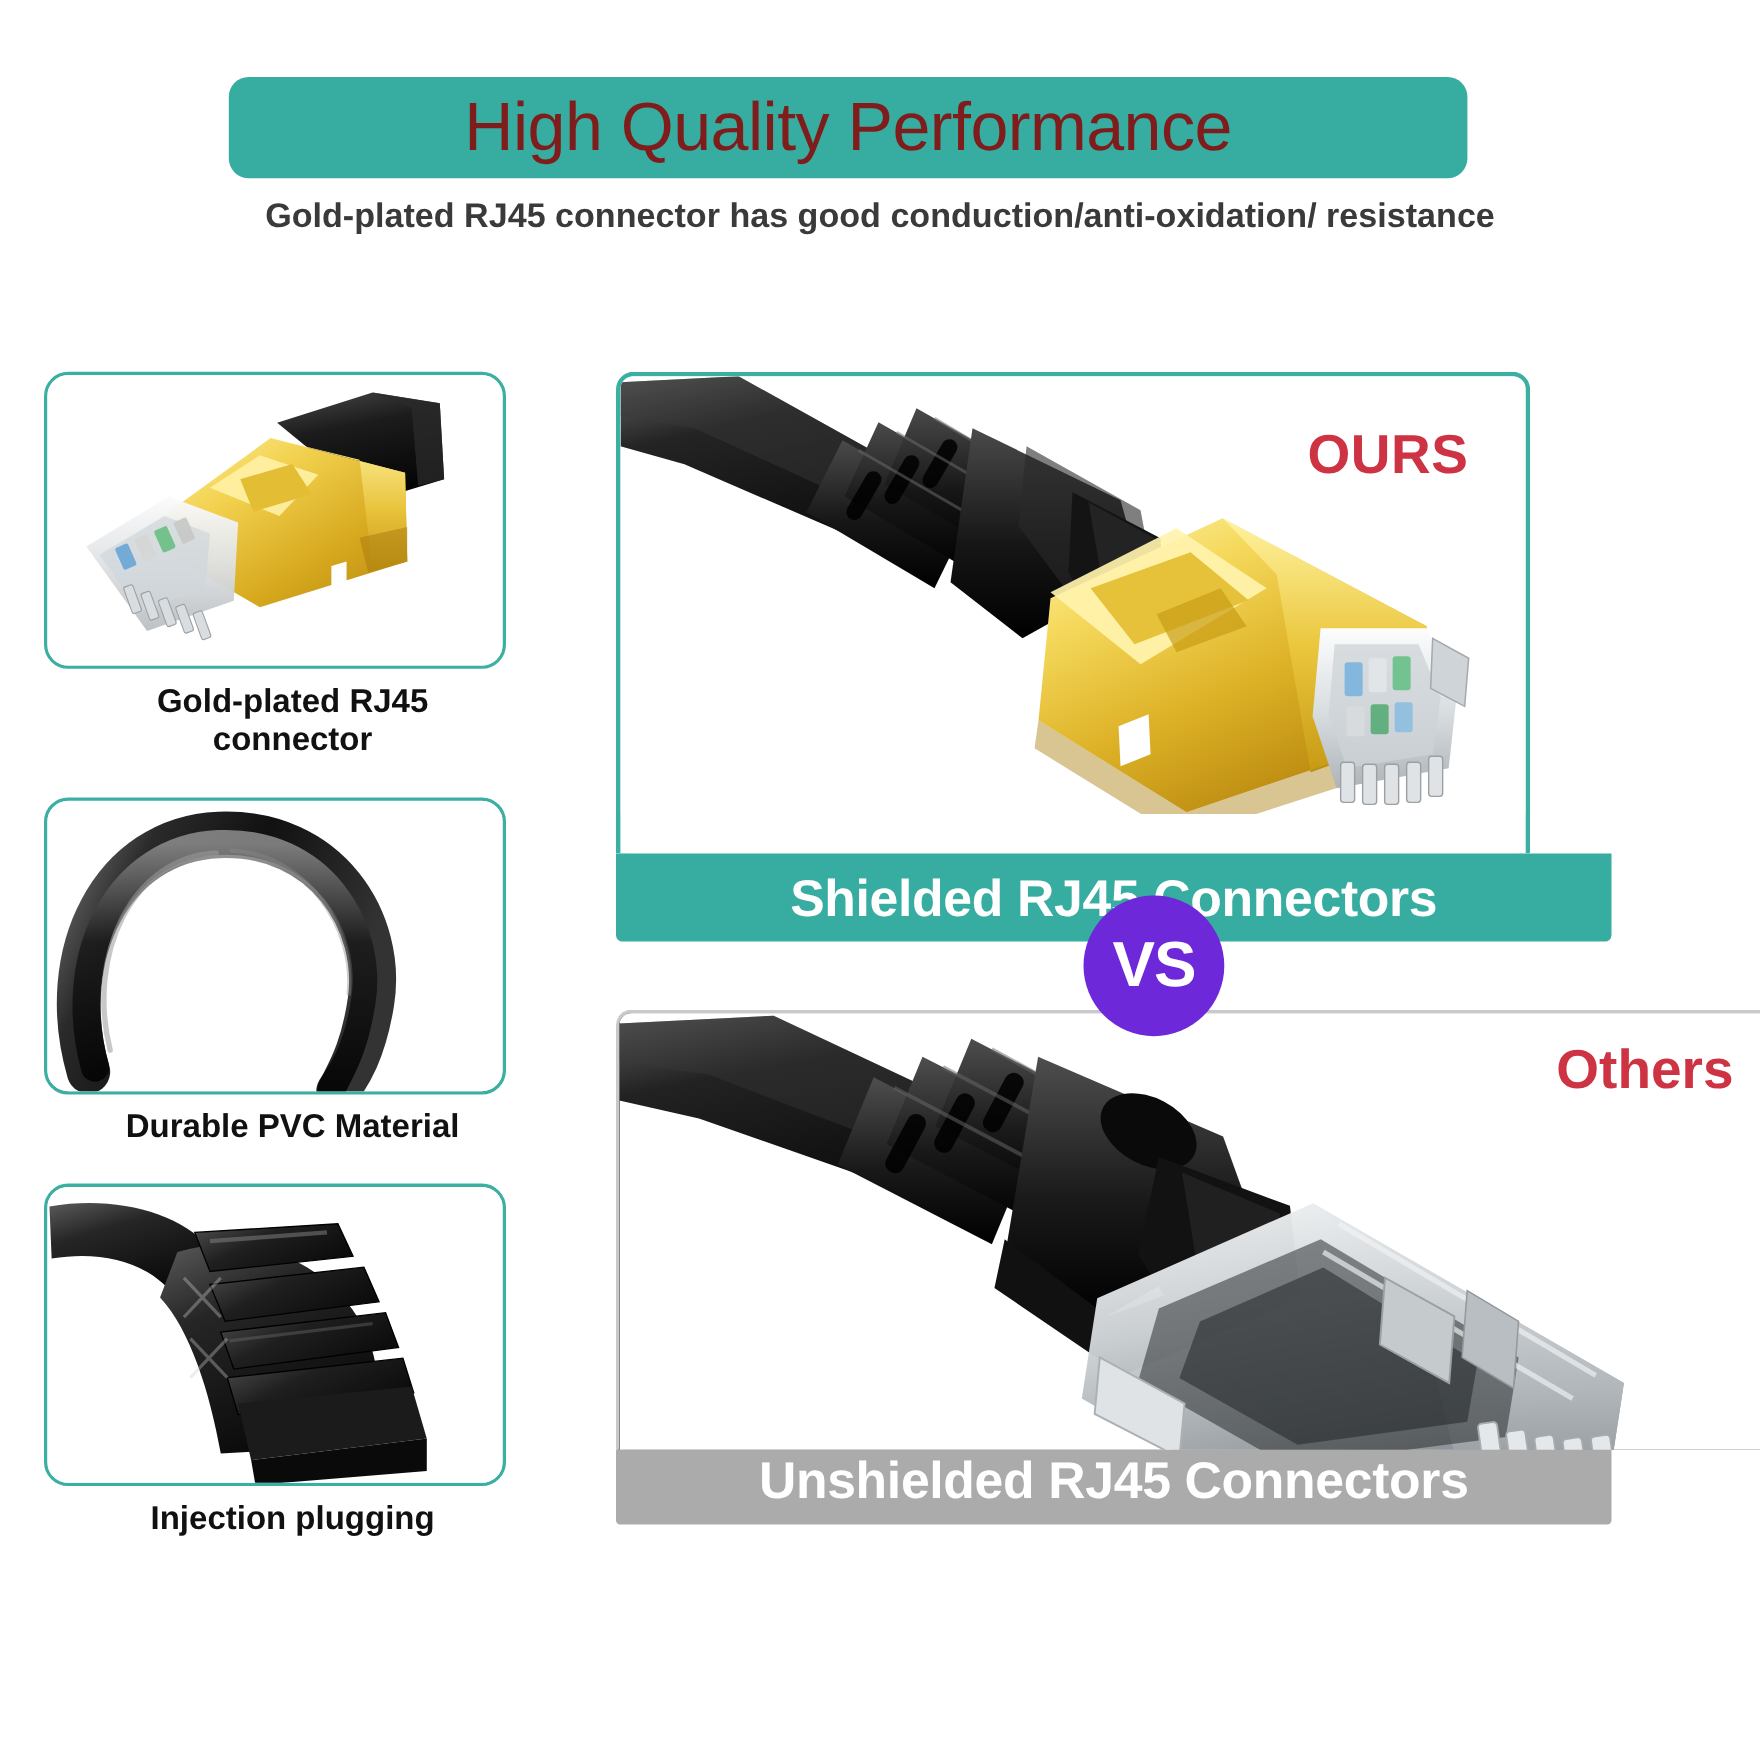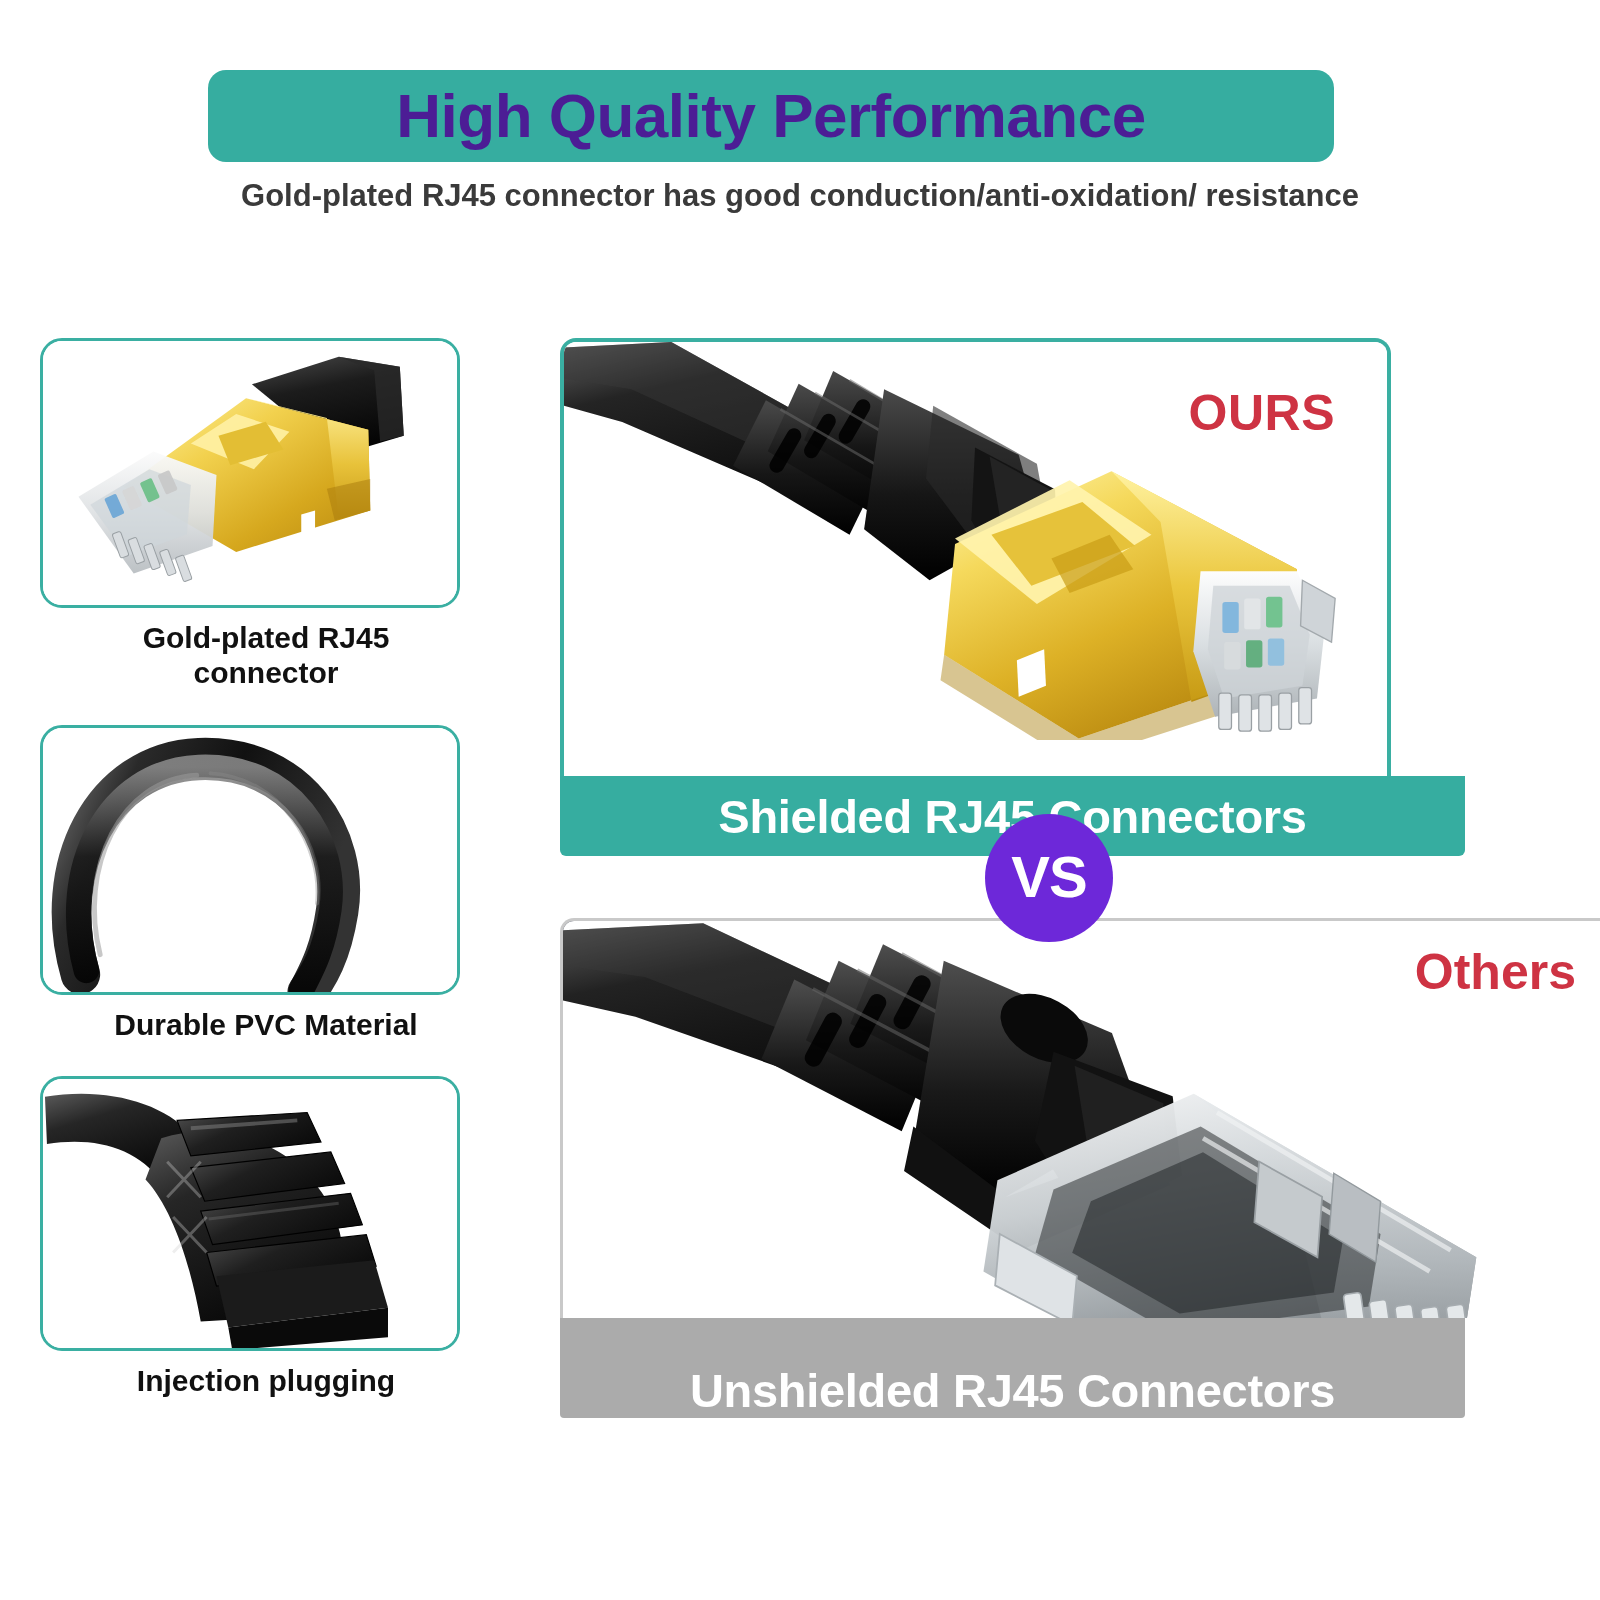--- a/index.html
+++ b/index.html
@@ -6,21 +6,21 @@
   html,body{ width:1600px; height:1600px; background:#ffffff; }
   body{ font-family:"Liberation Sans", sans-serif; position:relative; overflow:hidden; }
 
   
   .header-banner{
     position:absolute; left:208px; top:70px; width:1126px; height:92px;
     background:#36ADA0; border-radius:18px;
     display:flex; align-items:center; justify-content:center;
   }
   .header-banner-title{
-    color:#4c1d95; font-size:62px; font-weight:bold; letter-spacing:-0.5px;
+    color:#7f1d1d; font-size:62px; font-weight:normal; letter-spacing:-0.5px;
     line-height:1; white-space:nowrap;text-align:center;
   }
   .subtitle{
     position:absolute; left:60px; top:176px; width:1480px;
     text-align:center; color:#3a3a3a; font-size:31px; line-height:1.32;
   }
   .subtitle div{ white-space:nowrap;font-weight:bold; }
 
   
   .left-col{ position:absolute; left:40px; top:338px; width:420px; }
@@ -81,22 +81,22 @@
     position:relative; width:1063px; height:400px; margin-top:62px;
     border:3px solid #C9C9C9; border-radius:14px; border-bottom:none;
     border-bottom-left-radius:0; border-bottom-right-radius:0;
     background:#0f172a; overflow:hidden;
   }
   .badge-others{
     position:absolute; right:44px; top:22px;
     color:#CE3343; font-size:50px; font-weight:bold; z-index:5;
   }
   .bar-gray{
-    width:905px; height:100px; background:#ABABAB;
-    display:flex; align-items:flex-end; justify-content:center;
+    width:905px; height:68px; background:#ABABAB;
+    display:flex; align-items:flex-start; justify-content:center;
     border-bottom-left-radius:4px; border-bottom-right-radius:4px;
   }
   .bar-gray-label{
     color:#ffffff; font-size:47px; font-weight:bold; white-space:nowrap;
     letter-spacing:-0.3px;
   }
 
   svg{ display:block; }
 </style>
 </head>

